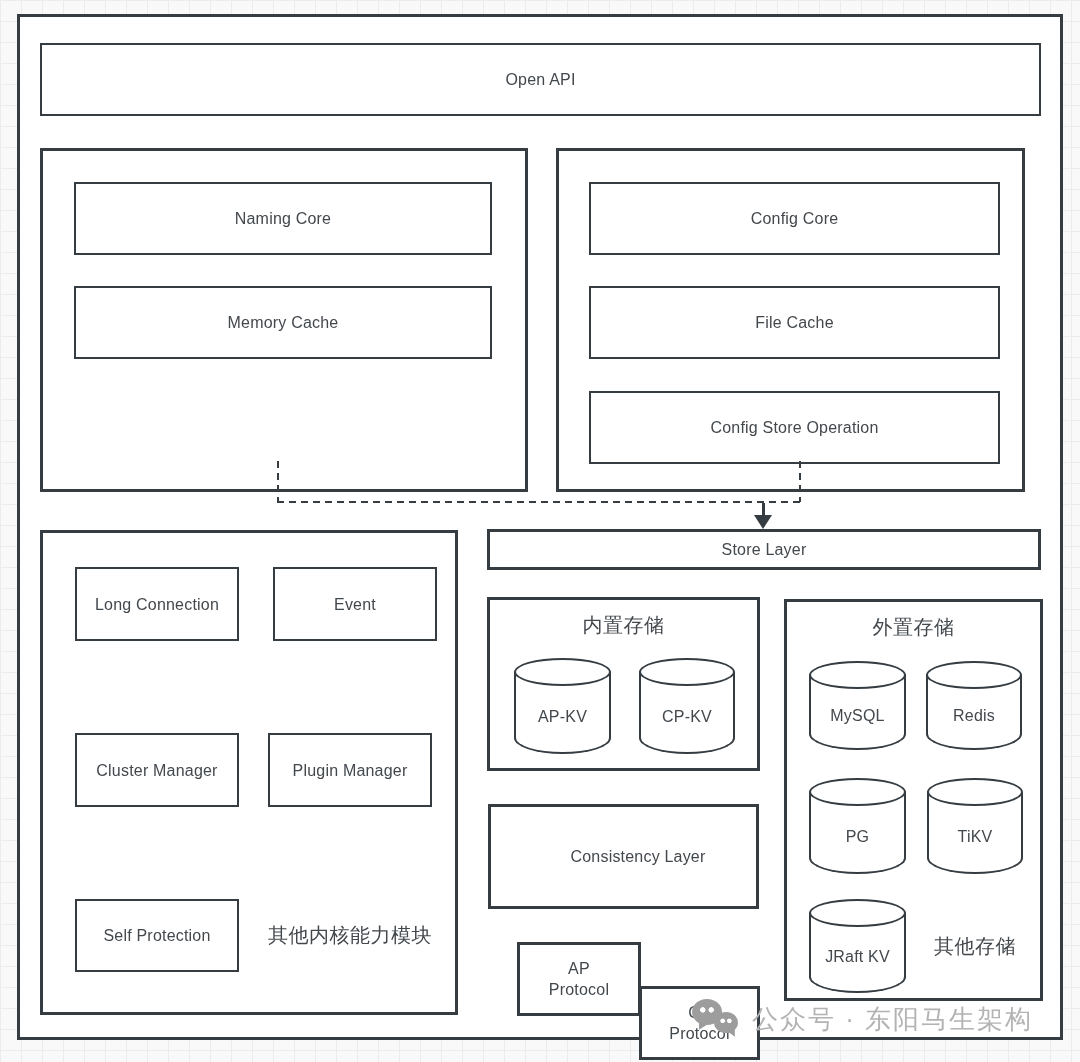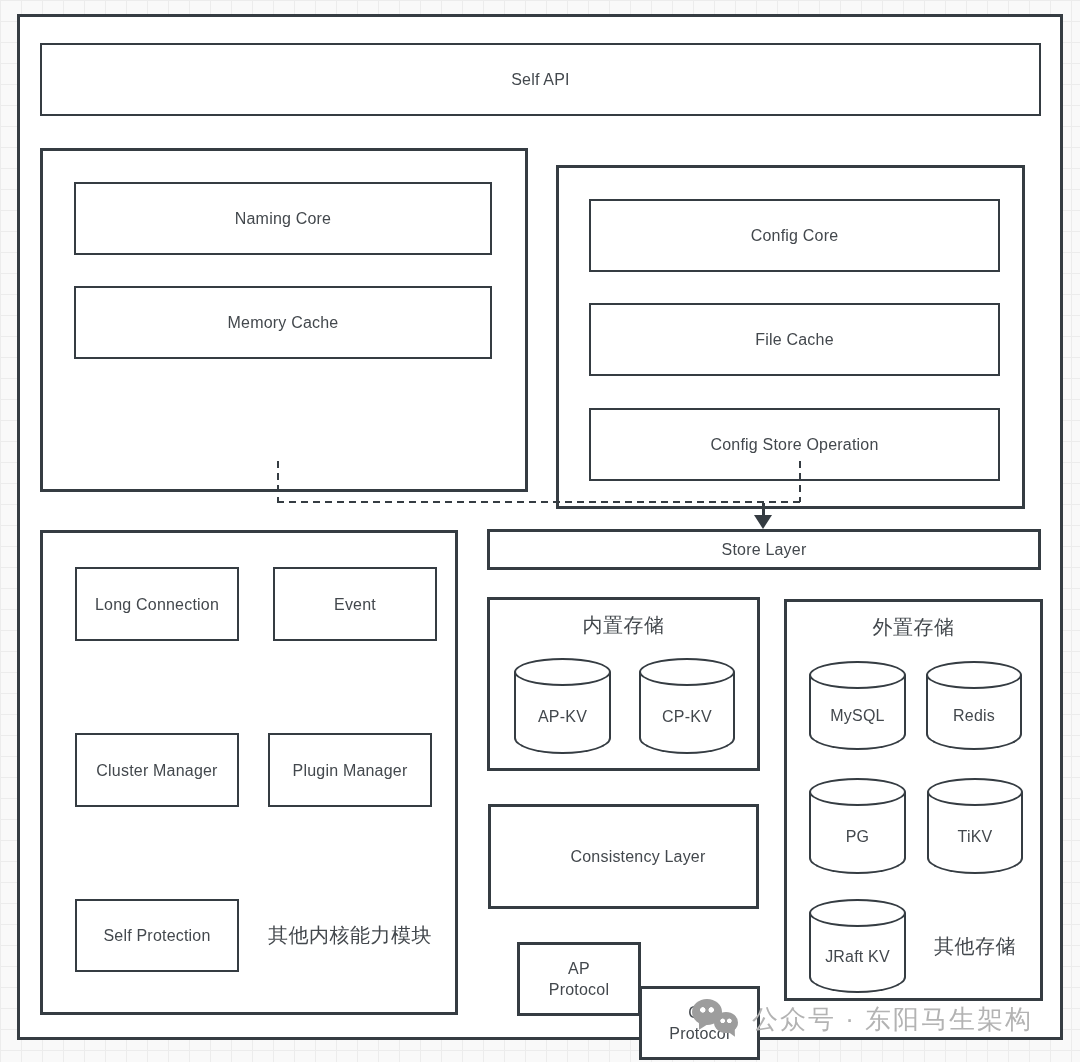--- a/index.html
+++ b/index.html
@@ -64,33 +64,33 @@
              border-top:8px solid var(--icon-gray);transform:rotate(-28deg);}
 </style>
 </head>
 <body>
 
 <div class="canvas">
 
   <div class="abs frame" style="left:17px;top:14px;width:1046px;height:1026px;"></div>
 
   <div class="abs box" style="left:40px;top:43px;width:1001px;height:73px;">
-    <span class="lbl">Self API</span>
+    <span class="lbl">Open API</span>
   </div>
 
   <div class="abs group" style="left:40px;top:148px;width:488px;height:344px;">
     <div class="abs box" style="left:31px;top:31px;width:418px;height:73px;">
       <span class="lbl">Naming Core</span>
     </div>
     <div class="abs box" style="left:31px;top:135px;width:418px;height:73px;">
       <span class="lbl">Memory Cache</span>
     </div>
   </div>
 
-  <div class="abs group" style="left:556px;top:148px;width:469px;height:344px;margin-top:17px;">
+  <div class="abs group" style="left:556px;top:148px;width:469px;height:344px;">
     <div class="abs box" style="left:30px;top:31px;width:411px;height:73px;">
       <span class="lbl">Config Core</span>
     </div>
     <div class="abs box" style="left:30px;top:135px;width:411px;height:73px;">
       <span class="lbl">File Cache</span>
     </div>
     <div class="abs box" style="left:30px;top:240px;width:411px;height:73px;">
       <span class="lbl">Config Store Operation</span>
     </div>
   </div>

